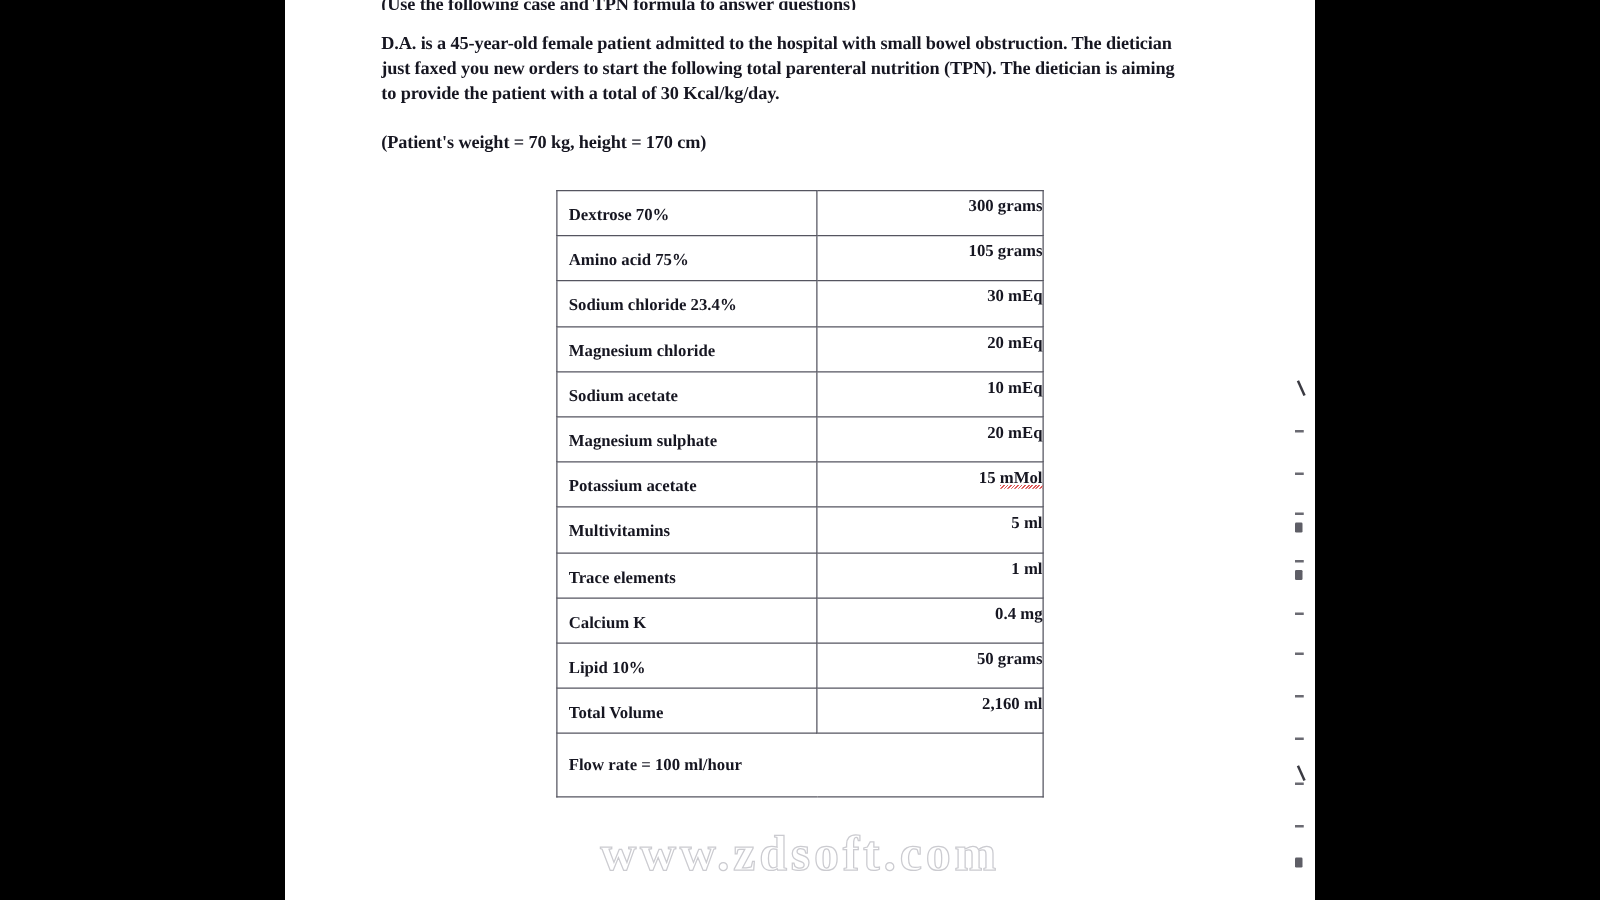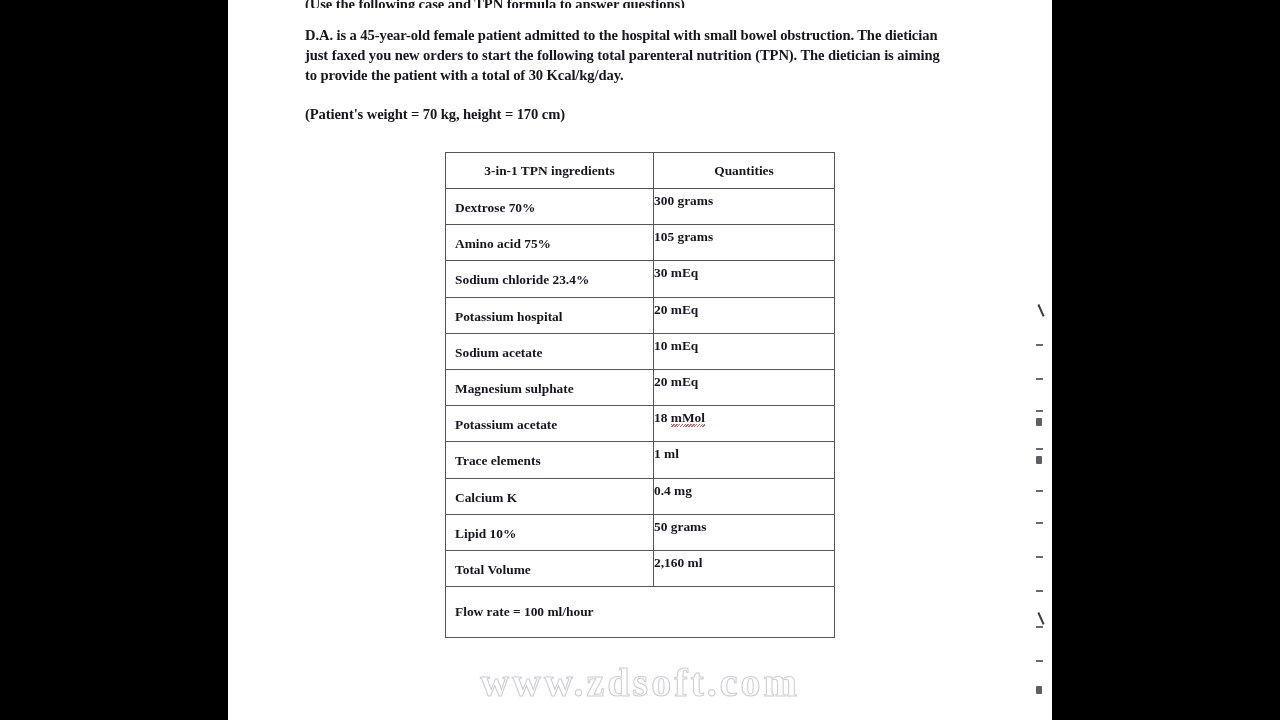--- a/index.html
+++ b/index.html
@@ -100,21 +100,21 @@
     text-align: center;
     height: 35px !important;
     font-size: 13.8px;
   }
   .ing-cell {
     text-align: left;
     padding-left: 9px !important;
     padding-top: 3px !important;
   }
   .qty-cell {
-    text-align: left;
+    text-align: right;
     vertical-align: top !important;
     padding-top: 4px !important;
   }
   .footer-cell {
     text-align: left;
     padding-left: 9px !important;
     height: 50px !important;
     vertical-align: middle;
     font-size: 13.6px;
   }
@@ -196,51 +196,51 @@
       <p class="para" id="case-para">D.A. is a 45-year-old female patient admitted to the hospital with small bowel obstruction. The dietician just faxed you new orders to start the following total parenteral nutrition (TPN). The dietician is aiming to provide the patient with a total of 30 Kcal/kg/day.</p>
       <p class="para" id="weight-para">(Patient's weight = 70 kg, height = 170 cm)</p>
     </div>
 
     <table id="tpn-table">
       <colgroup>
         <col class="col-ing">
         <col class="col-qty">
       </colgroup>
       <tbody id="table-body">
-        <tr>
-          <td class="hdr-cell">3-in-1 TPN ingredients</td>
-          <td class="hdr-cell">Quantities</td>
-        </tr>
       <tr>
             <td class="ing-cell">Dextrose 70%</td>
             <td class="qty-cell">300 grams</td>
           </tr>
           <tr>
             <td class="ing-cell">Amino acid 75%</td>
             <td class="qty-cell">105 grams</td>
           </tr>
           <tr>
             <td class="ing-cell">Sodium chloride 23.4%</td>
             <td class="qty-cell">30 mEq</td>
           </tr>
           <tr>
-            <td class="ing-cell">Potassium hospital</td>
+            <td class="ing-cell">Magnesium chloride</td>
             <td class="qty-cell">20 mEq</td>
           </tr>
           <tr>
             <td class="ing-cell">Sodium acetate</td>
             <td class="qty-cell">10 mEq</td>
           </tr>
           <tr>
             <td class="ing-cell">Magnesium sulphate</td>
             <td class="qty-cell">20 mEq</td>
           </tr>
           <tr>
             <td class="ing-cell">Potassium acetate</td>
-            <td class="qty-cell"><span>18 </span><span class="misspelled">mMol</span></td>
+            <td class="qty-cell"><span>15 </span><span class="misspelled">mMol</span></td>
+          </tr>
+          <tr>
+            <td class="ing-cell">Multivitamins</td>
+            <td class="qty-cell">5 ml</td>
           </tr>
           <tr>
             <td class="ing-cell">Trace elements</td>
             <td class="qty-cell">1 ml</td>
           </tr>
           <tr>
             <td class="ing-cell">Calcium K</td>
             <td class="qty-cell">0.4 mg</td>
           </tr>
           <tr>

